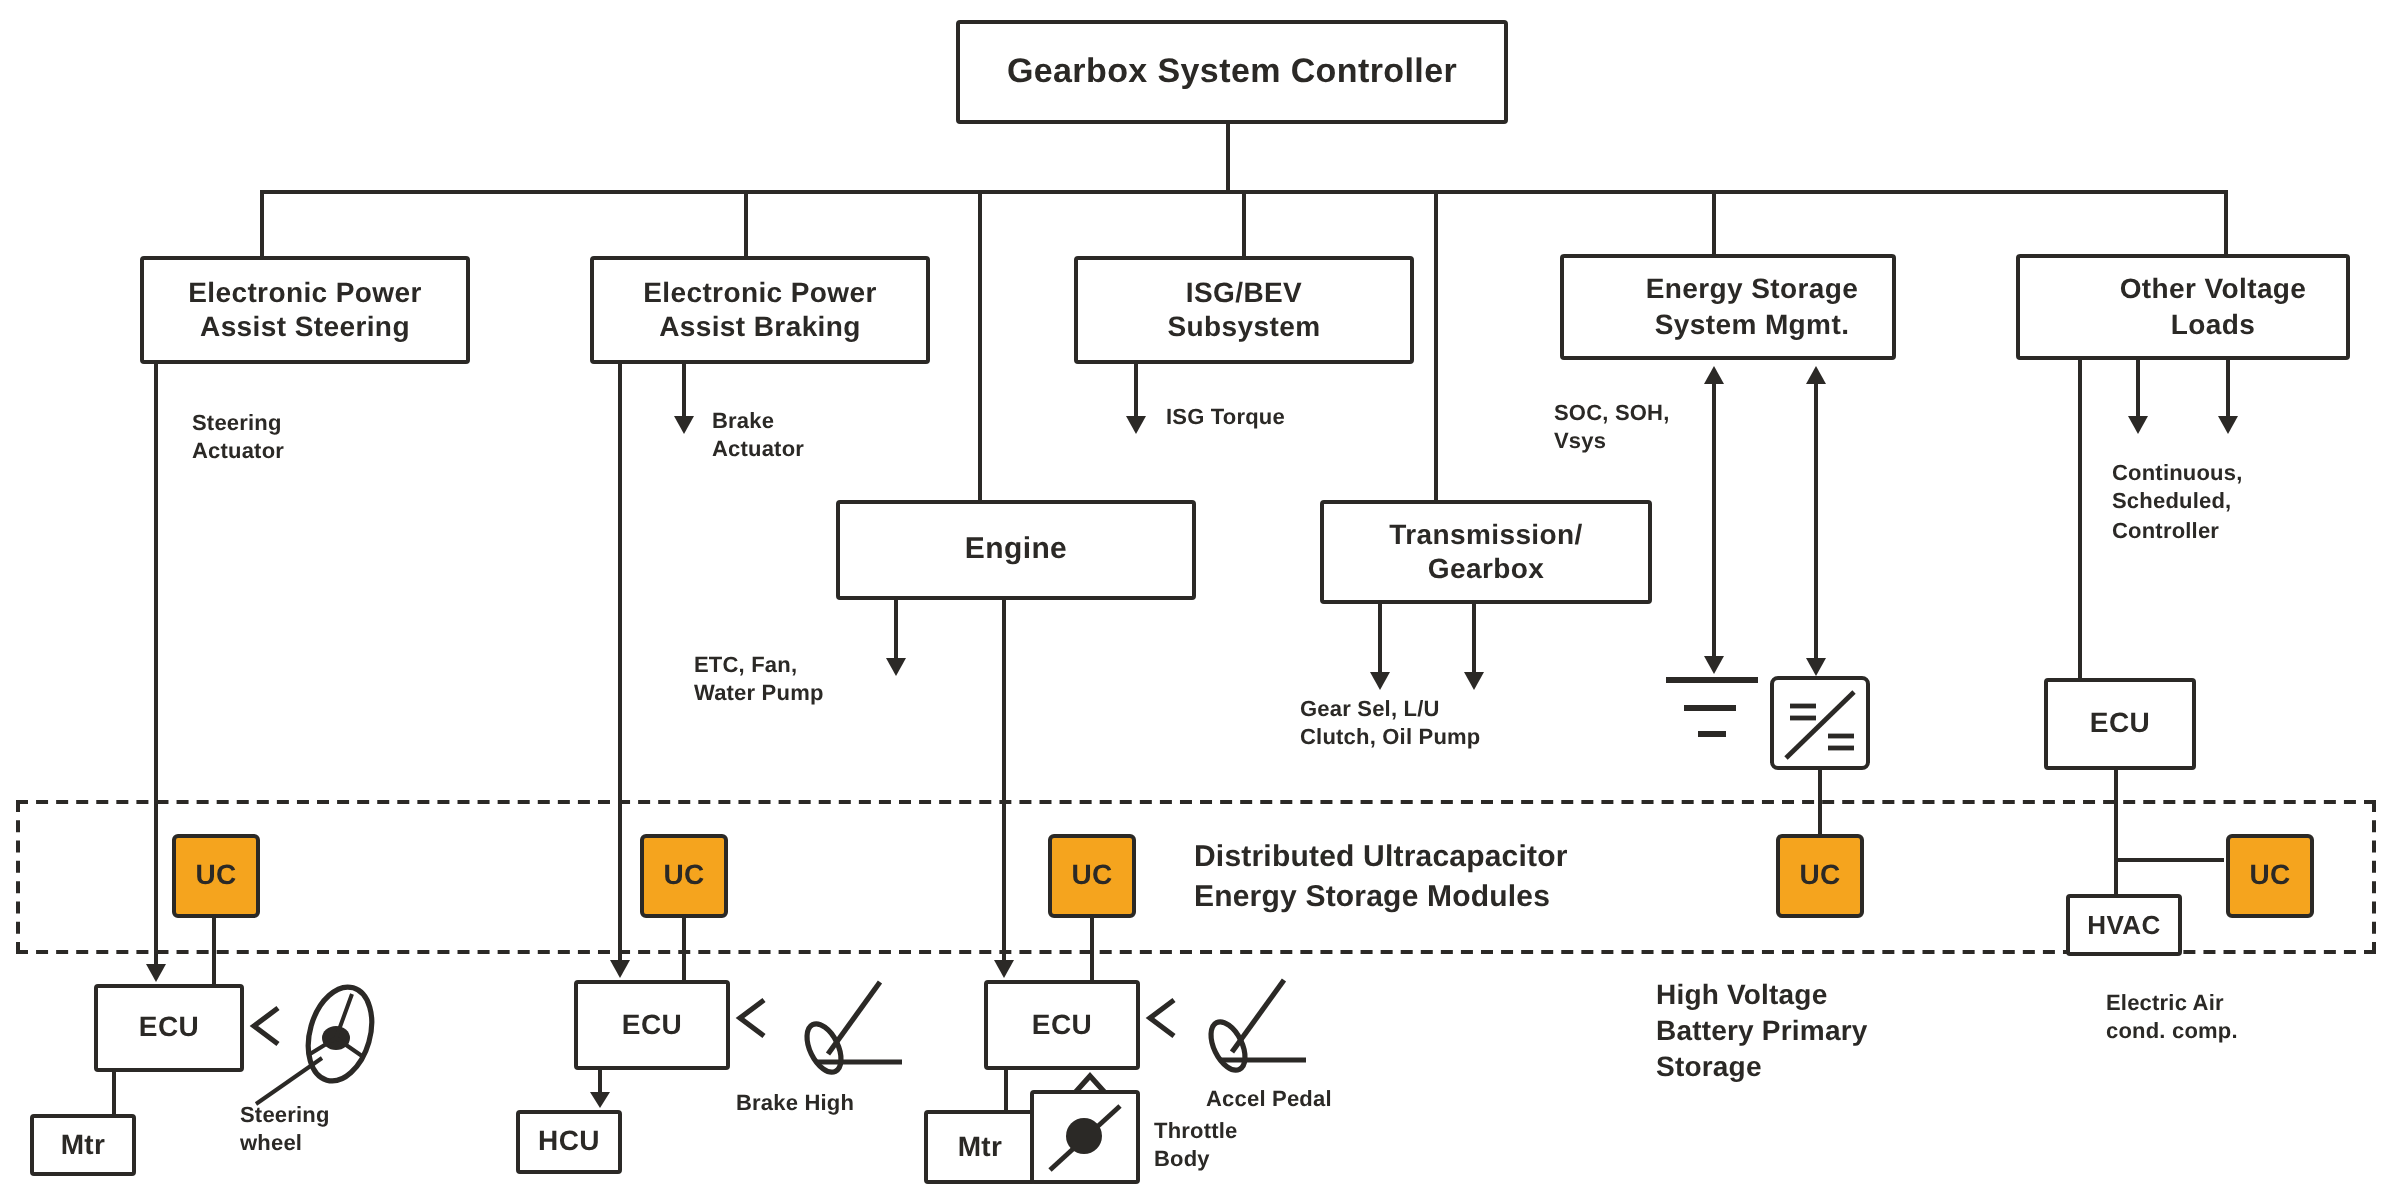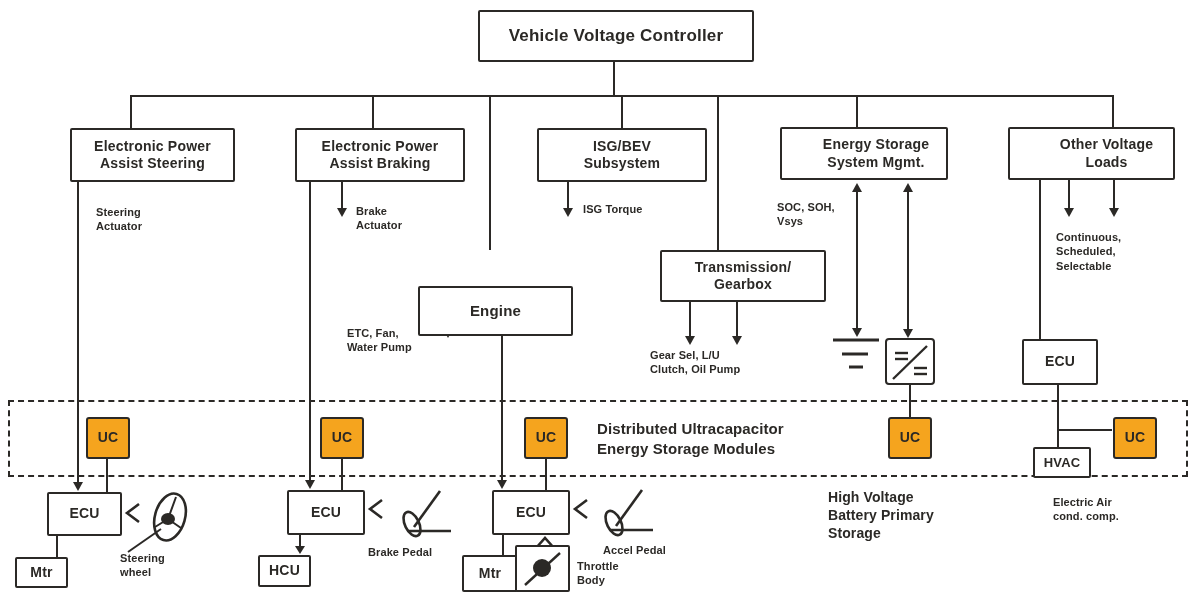--- a/index.html
+++ b/index.html
@@ -25,21 +25,21 @@
     position:absolute;left:8px;top:400px;width:1180px;height:77px;box-sizing:border-box;
     border:2px dashed #2b2926;z-index:1;background:transparent;
   }
   
   #vsc{left:478px;top:10px;width:276px;height:52px;font-size:17px;}
   #epas{left:70px;top:128px;width:165px;height:54px;font-size:14px;}
   #epab{left:295px;top:128px;width:170px;height:54px;font-size:14px;}
   #isg{left:537px;top:128px;width:170px;height:54px;font-size:14px;}
   #esm{left:780px;top:127px;width:168px;height:53px;font-size:14px;padding-left:24px;}
   #ovl{left:1008px;top:127px;width:167px;height:53px;font-size:14px;padding-left:30px;}
-  #engine{left:418px;top:250px;width:155px;height:50px;font-size:15px;margin-top:36px;}
+  #engine{left:418px;top:250px;width:180px;height:50px;font-size:15px;}
   #tg{left:660px;top:250px;width:166px;height:52px;font-size:14px;}
   #uc1{left:86px;top:417px;width:44px;height:42px;}
   #uc2{left:320px;top:417px;width:44px;height:42px;}
   #uc3{left:524px;top:417px;width:44px;height:42px;}
   #uc4{left:888px;top:417px;width:44px;height:42px;}
   #uc5{left:1113px;top:417px;width:44px;height:42px;}
   #ecu1{left:47px;top:492px;width:75px;height:44px;font-size:14px;}
   #ecu2{left:287px;top:490px;width:78px;height:45px;font-size:14px;}
   #ecu3{left:492px;top:490px;width:78px;height:45px;font-size:14px;}
   #ecu4{left:1022px;top:339px;width:76px;height:46px;font-size:14px;}
@@ -167,21 +167,21 @@
       <path d="M8 -4 L34 -40" stroke-width="2.6"></path>
       <ellipse cx="6" cy="-7" rx="7" ry="13" stroke-width="2.6" transform="rotate(-26 6 -7)"></ellipse>
     </g>
     <g stroke="#2b2926" fill="none" transform="translate(608,530)">
       <path d="M2 0 H45" stroke-width="2.4"></path>
       <path d="M8 -4 L34 -40" stroke-width="2.6"></path>
       <ellipse cx="6" cy="-7" rx="7" ry="13" stroke-width="2.6" transform="rotate(-26 6 -7)"></ellipse>
     </g>
   </svg>
 
-  <div class="box" id="vsc">Vehicle Voltage Controller</div>
+  <div class="box" id="vsc">Gearbox System Controller</div>
   <div class="box" id="epas">Electronic Power
 Assist Steering</div>
   <div class="box" id="epab">Electronic Power
 Assist Braking</div>
   <div class="box" id="isg">ISG/BEV
 Subsystem</div>
   <div class="box" id="esm">Energy Storage
 System Mgmt.</div>
   <div class="box" id="ovl">Other Voltage
 Loads</div>
@@ -217,27 +217,27 @@
 Actuator</div>
   <div class="lbl" id="lbl-isg-torque">ISG Torque</div>
   <div class="lbl" id="lbl-etc-fan">ETC, Fan,
 Water Pump</div>
   <div class="lbl" id="lbl-gear-sel">Gear Sel, L/U
 Clutch, Oil Pump</div>
   <div class="lbl" id="lbl-soc-soh">SOC, SOH,
 Vsys</div>
   <div class="lbl" id="lbl-continuous">Continuous,
 Scheduled,
-Selectable</div>
+Controller</div>
   <div class="lbl" id="lbl-duc-title">Distributed Ultracapacitor
 Energy Storage Modules</div>
   <div class="lbl" id="lbl-hv-batt">High Voltage
 Battery Primary
 Storage</div>
   <div class="lbl" id="lbl-elec-air">Electric Air
 cond. comp.</div>
   <div class="lbl" id="lbl-steer-wheel">Steering
 wheel</div>
-  <div class="lbl" id="lbl-brake-pedal">Brake Pedal</div>
+  <div class="lbl" id="lbl-brake-pedal">Brake High</div>
   <div class="lbl" id="lbl-accel-pedal">Accel Pedal</div>
   <div class="lbl" id="lbl-throttle">Throttle
 Body</div>
 </div>
 
 </body></html>

